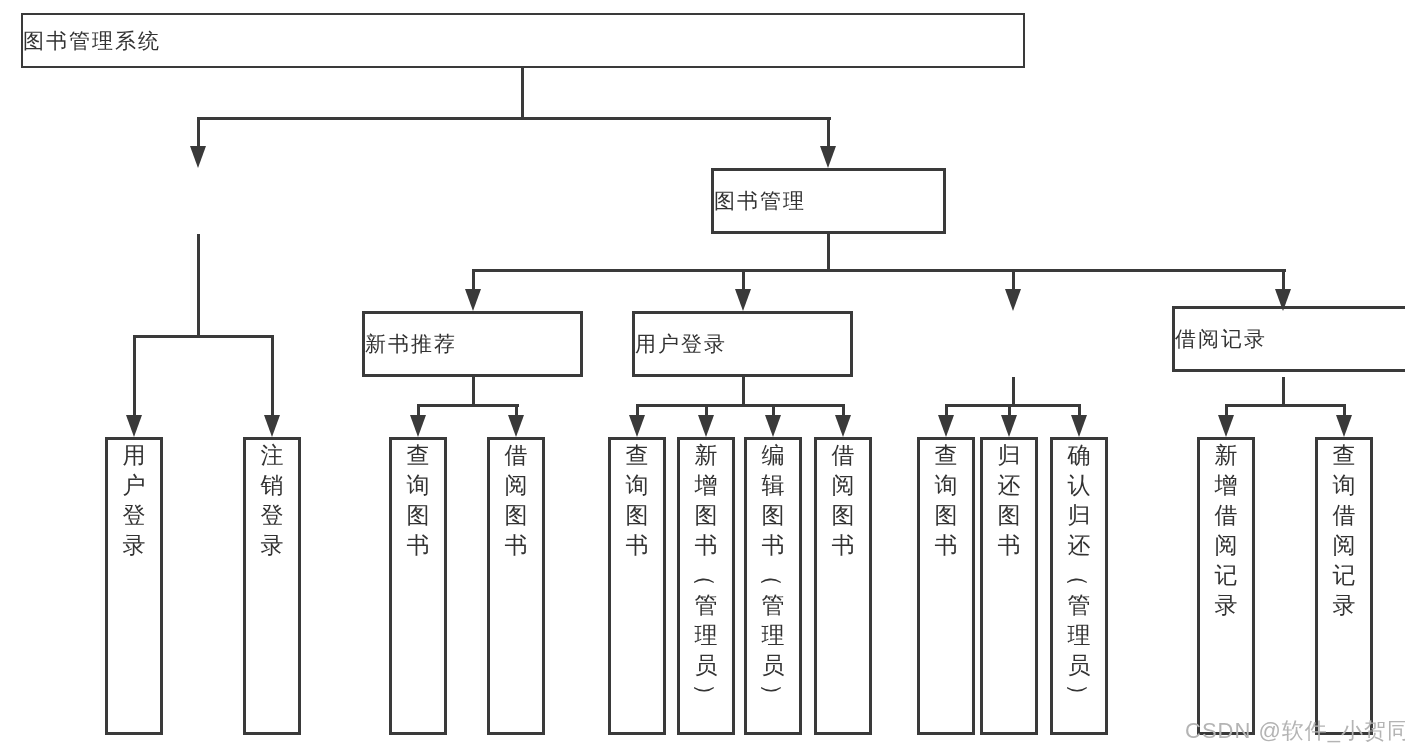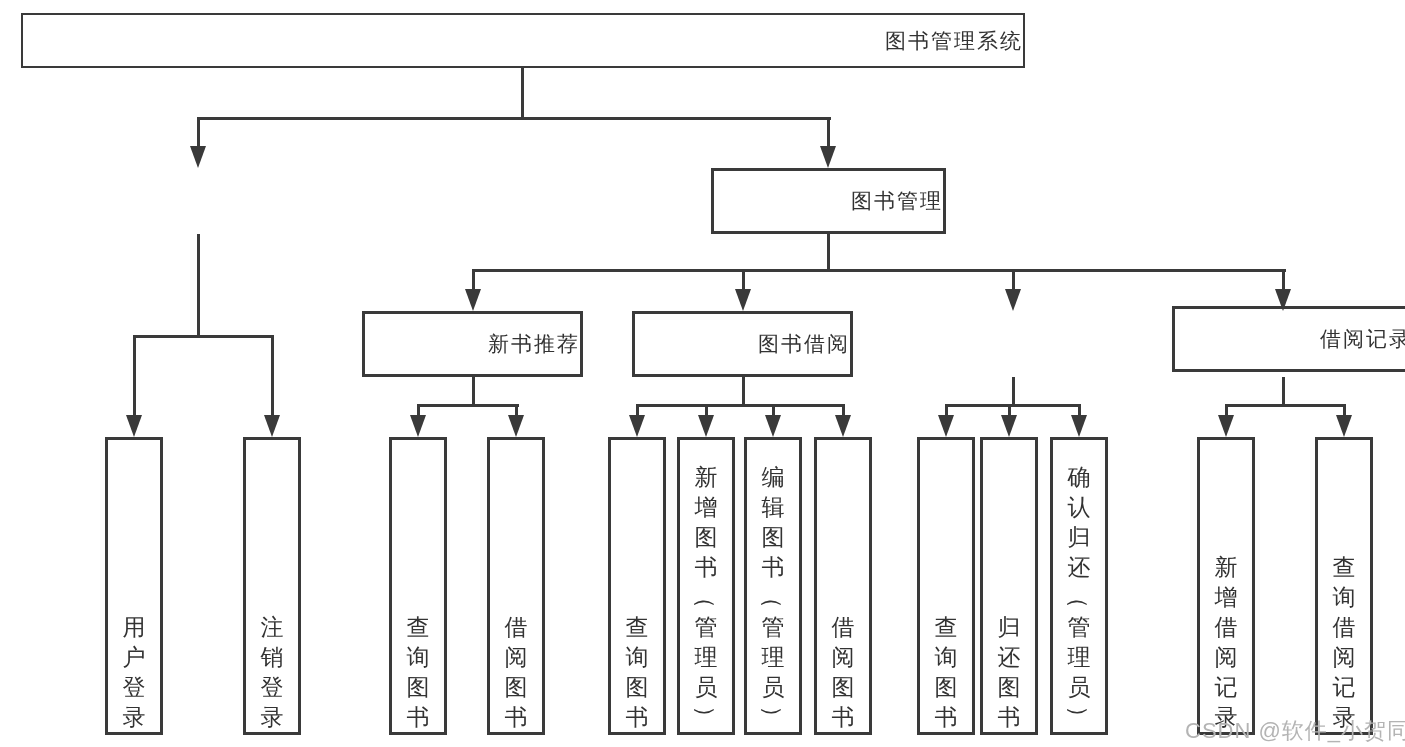--- a/index.html
+++ b/index.html
@@ -2,21 +2,21 @@
 <html><head>
 <meta charset="utf-8">
 <style>
   html,body { margin:0; padding:0; background:#ffffff; }
   .canvas {
     position:relative; width:1405px; height:747px; background:#ffffff;
     font-family:"Liberation Sans","DejaVu Sans",sans-serif; overflow:hidden;
   }
   .box {
     position:absolute; box-sizing:border-box; background:#ffffff;
-    border:3px solid #3a3a3a; display:flex; align-items:center; justify-content:flex-end;
+    border:3px solid #3a3a3a; display:flex; align-items:center; justify-content:flex-start;
   }
   .box.root { border-width:2px; }
   .box .label { font-size:21px; color:#333333; letter-spacing:2px; white-space:nowrap; }
   .leaf { flex-direction:column; }
   .vtext { display:flex; flex-direction:column; align-items:center; }
   .vchar { display:block; height:30px; line-height:30px; width:30px;
            text-align:center; font-size:23px; color:#333333; }
   .vchar.rot { transform:rotate(90deg); }
   .line { position:absolute; background:#3a3a3a; }
   .arrow { position:absolute; width:0; height:0;
@@ -35,21 +35,21 @@
   </div>
 
   <div class="box" style="left:362px;top:311px;width:221px;height:66px">
     <span class="label">新书推荐</span>
   </div>
 
   <div class="box" style="left:711px;top:168px;width:235px;height:66px">
     <span class="label">图书管理</span>
   </div>
   <div class="box" style="left:632px;top:311px;width:221px;height:66px">
-    <span class="label">图书借阅</span>
+    <span class="label">用户登录</span>
   </div>
   <div class="box" style="left:1172px;top:306px;width:243px;height:66px">
     <span class="label">借阅记录</span>
   </div>
 
   <div class="box leaf" style="left:105px;top:437px;width:58px;height:298px">
     <div class="vtext">
         <span class="vchar">用</span>
         <span class="vchar">户</span>
         <span class="vchar">登</span>

